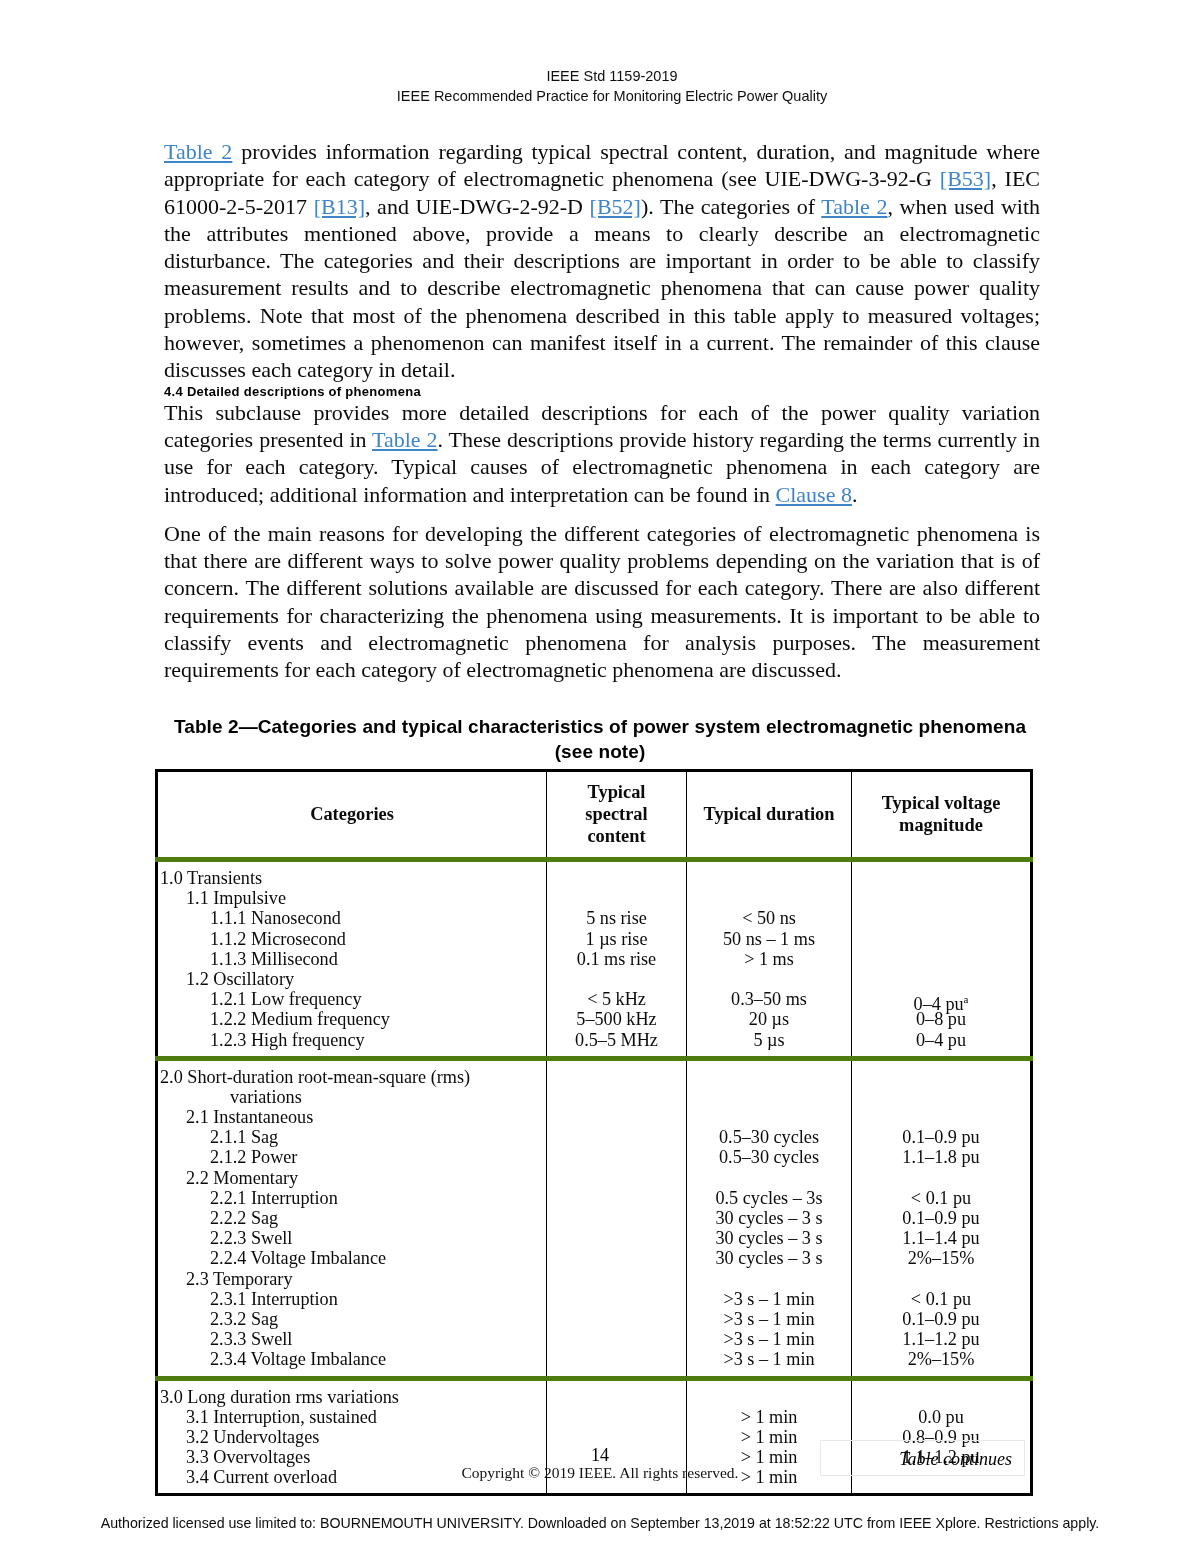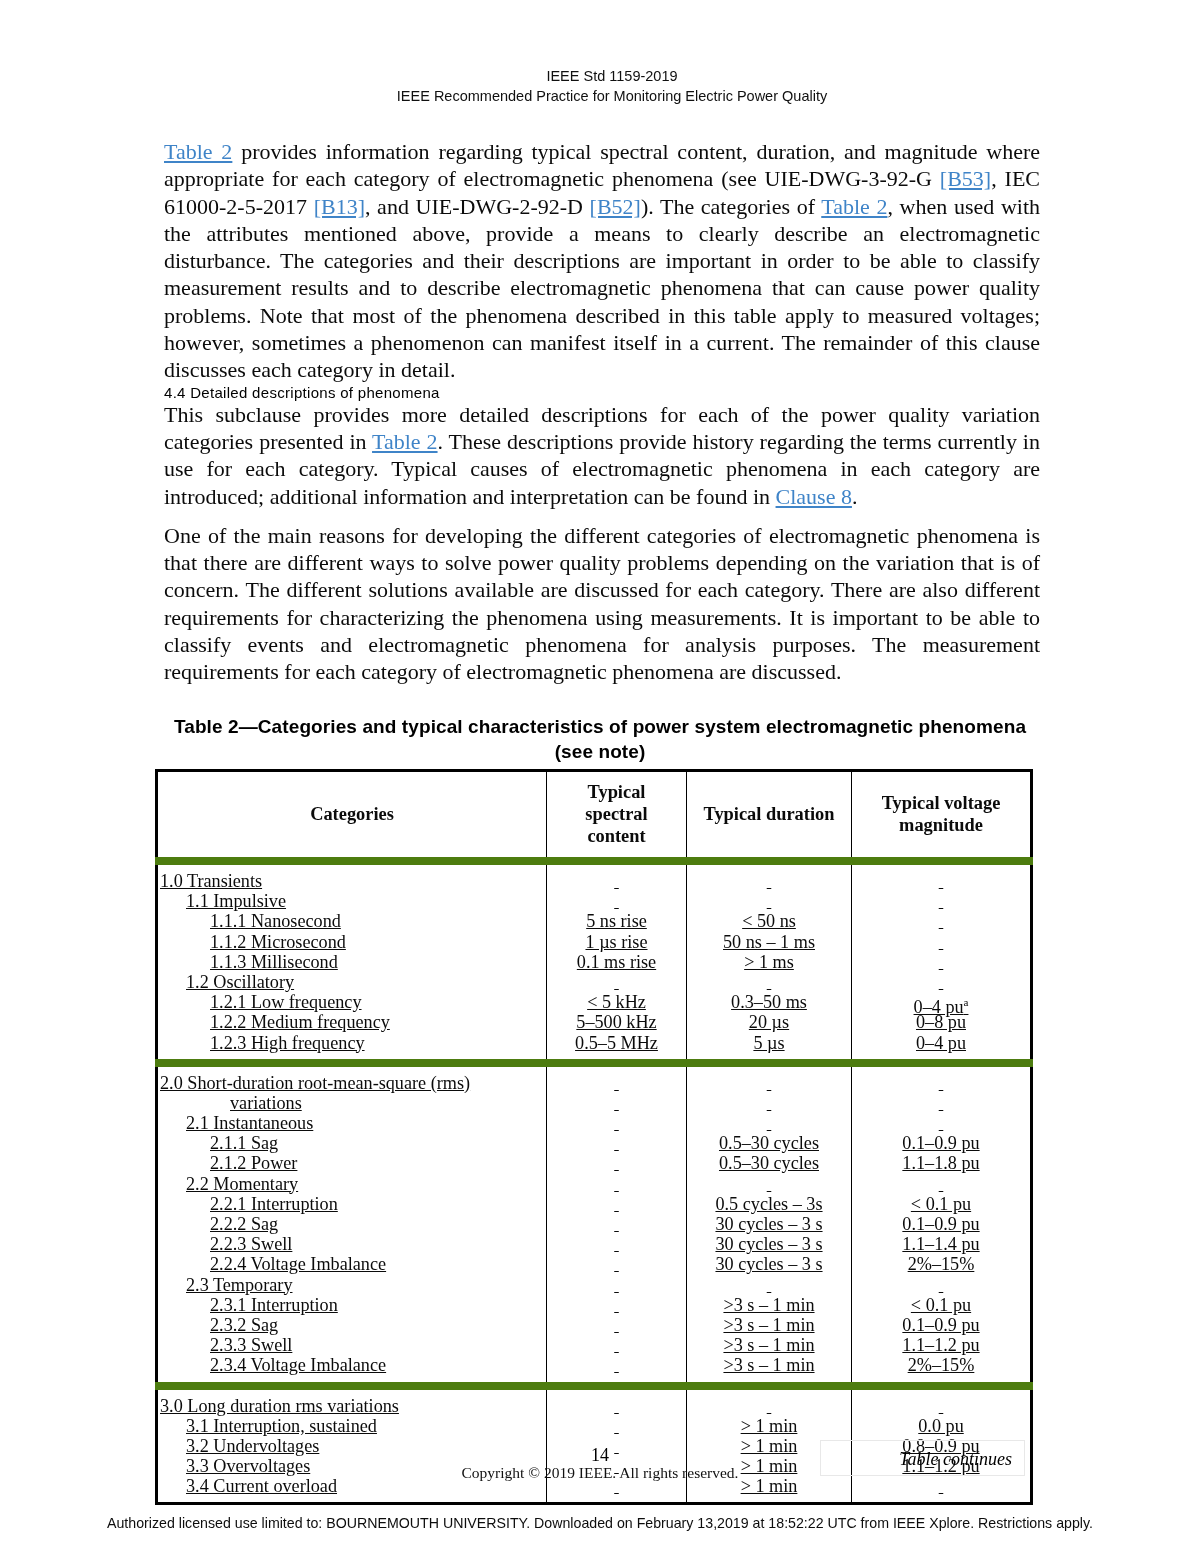--- a/index.html
+++ b/index.html
@@ -52,22 +52,22 @@
     text-justify: inter-word;
     color: #0b0b0b;
   }
   p.body + p.body { margin-top: 12px; }
 
   .lnk { color: #3f84c8; }
 
   h2.sec {
     margin: 0;
     font-family: "Liberation Sans", "DejaVu Sans", sans-serif;
-    font-size: 15px;
-    font-weight: normal;
+    font-size: 13px;
+    font-weight: bold;
     letter-spacing: 0.3px;
     color: #000;
   }
 
   .gap-before-h2 { margin-top: 62px; }
   .gap-after-h2  { margin-top: 34px; }
 
   
   .tbl-caption {
     position: absolute;
@@ -105,21 +105,21 @@
   table.pq thead th {
     border-bottom: 1px solid #000;
     font-weight: bold;
     text-align: center;
     font-size: 18.4px;
     line-height: 22px;
     padding: 9px 4px 10px 4px;
     vertical-align: middle;
   }
   
-  tr.sect > td { border-top: 8px solid #4d7c0f; text-decoration: underline; }
+  tr.sect > td { border-top: 5px solid #4d7c0f; }
 
   col.c-cat  { width: 390px; }
   col.c-spec { width: 140px; }
   col.c-dur  { width: 165px; }
   col.c-mag  { width: 180px; }
 
   td.cat  { text-align: left;   padding: 0 0 0 8px; }
   td.val  { text-align: center; padding: 0; }
 
   .rowline {
@@ -376,15 +376,15 @@
             </td>
           </tr>
         </tbody>
     </table>
   </div>
 
   <div class="tbl-continues">Table continues</div>
 
   <div class="pagenum">14</div>
   <div class="copyright">Copyright © 2019 IEEE. All rights reserved.</div>
-  <div class="licenseline">Authorized licensed use limited to: BOURNEMOUTH UNIVERSITY. Downloaded on February 13,2019 at 18:52:22 UTC from IEEE Xplore.  Restrictions apply.</div>
+  <div class="licenseline">Authorized licensed use limited to: BOURNEMOUTH UNIVERSITY. Downloaded on September 13,2019 at 18:52:22 UTC from IEEE Xplore.  Restrictions apply.</div>
 
 </div>
 
 </body></html>

